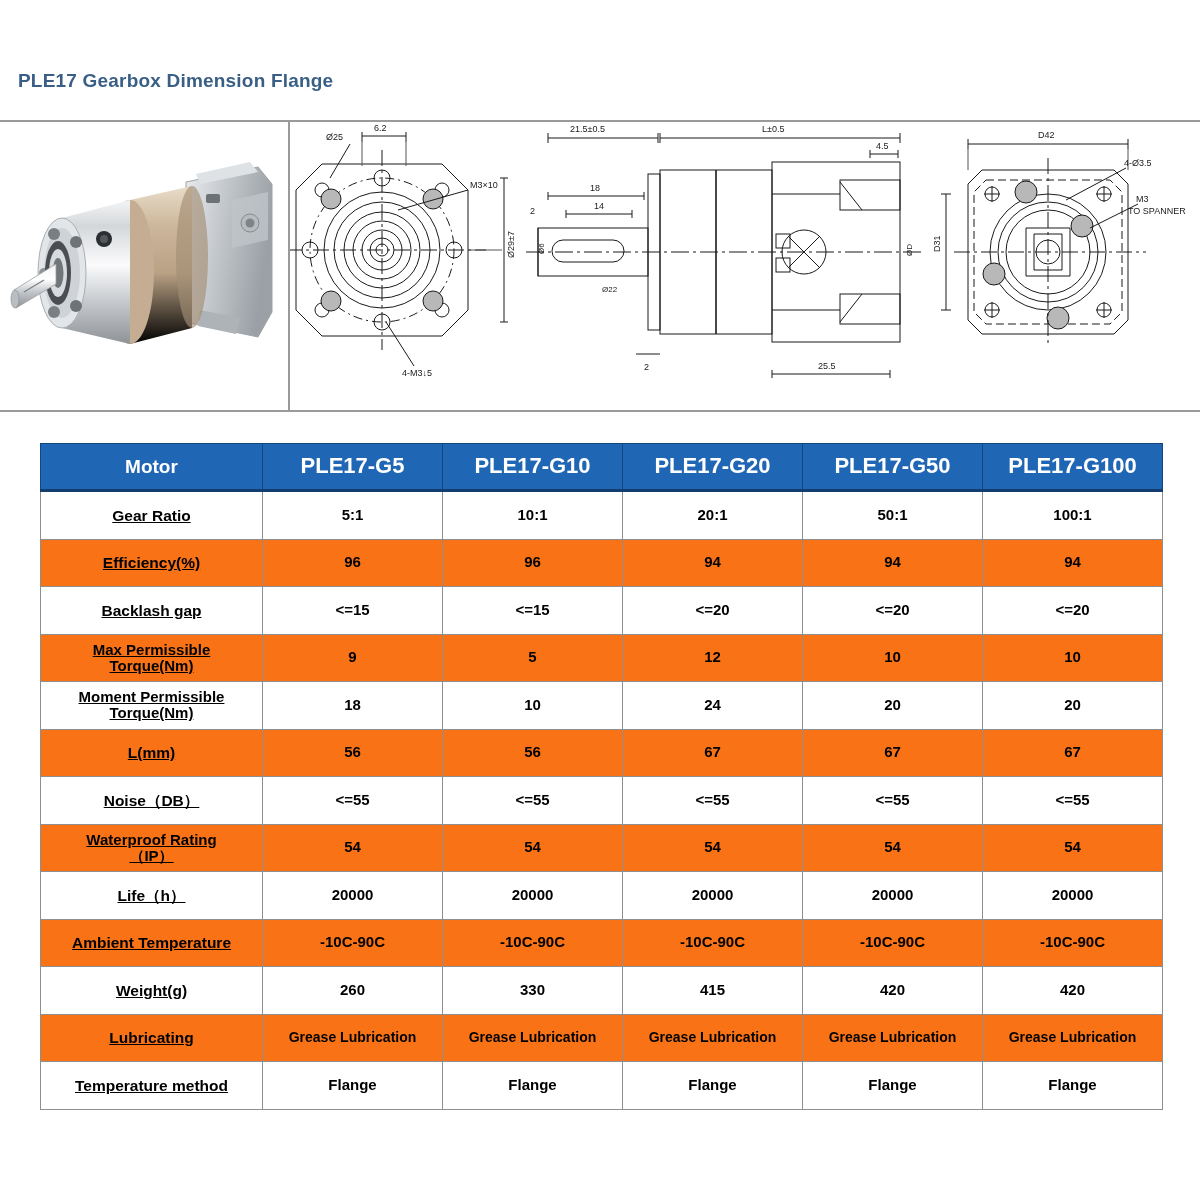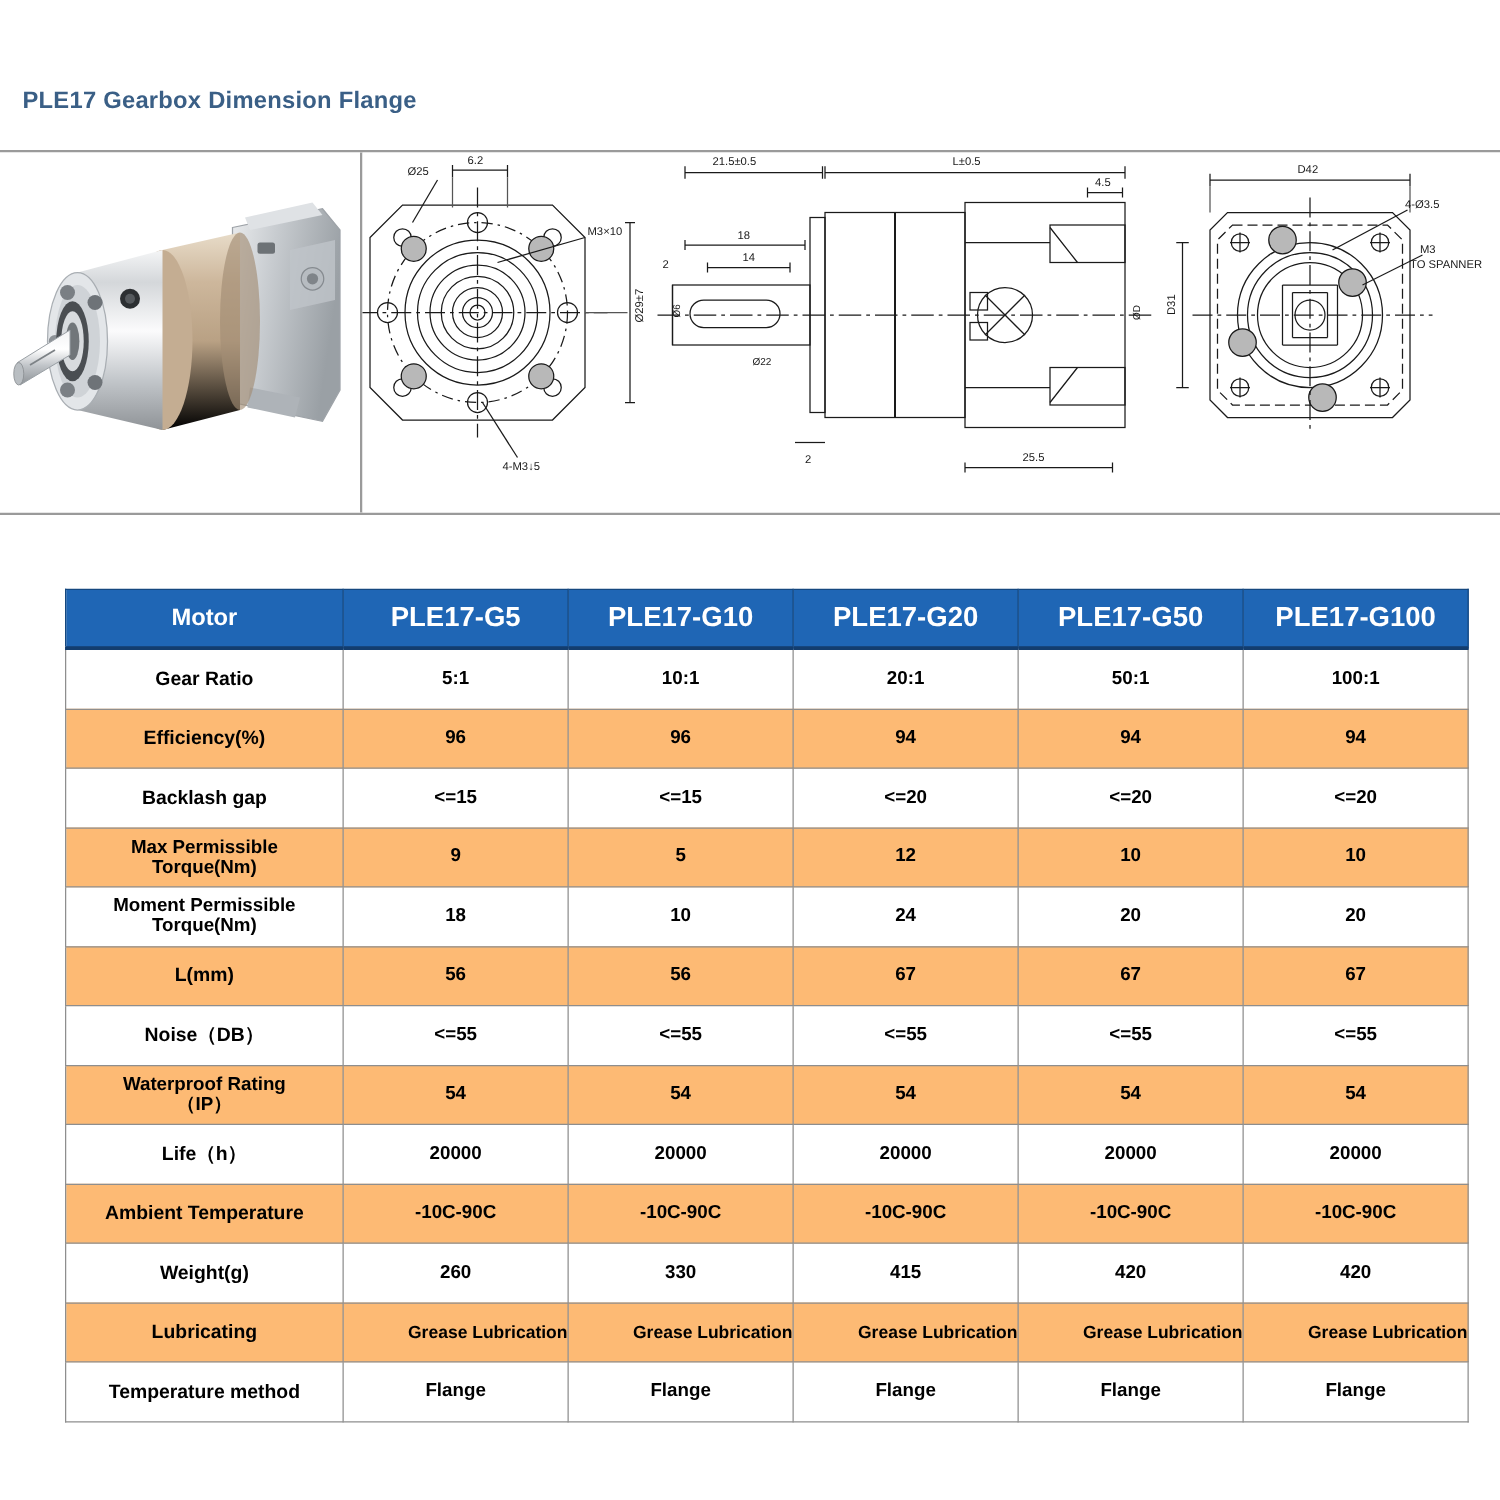--- a/index.html
+++ b/index.html
@@ -59,27 +59,26 @@
     position: absolute;
     left: 0;
     top: 0;
     width: 290px;
     height: 288px;
   }
 
   
   .spec-table {
     position: absolute;
-    left: 52px;
+    left: 40px;
     top: 443px;
     width: 1122px;
     border-collapse: collapse;
     table-layout: fixed;
     font-size: 14.5px;
-    margin-top: 28px;
   }
   .spec-table th,
   .spec-table td {
     border: 1px solid #8e8e8e;
     text-align: center;
     vertical-align: middle;
     padding: 0;
     line-height: 1.12;
   }
   .spec-table thead th {
@@ -94,36 +93,36 @@
   .spec-table thead th.col-motor {
     font-size: 19px;
   }
   .spec-table tbody td {
     height: 46.5px;
     font-weight: bold;
     font-size: 15px;
     background: #ffffff;
   }
   .spec-table tbody tr.alt td {
-    background: #fdba74;
+    background: #f97316;
   }
   .spec-table tbody td.label {
     font-size: 15.5px;
     font-weight: bold;
+    text-decoration: underline;
   }
   .spec-table tbody td.label.two-line {
     font-size: 15px;
     line-height: 1.06;
   }
   .spec-table tbody td.val {
     font-weight: bold;
   }
   .spec-table tbody td.val.small {
     font-size: 14px;
-    text-align: right;
   }
   col.c0 { width: 222px; }
   col.c1, col.c2, col.c3, col.c4, col.c5 { width: 180px; }
 </style>
 </head>
 <body>
 
 <div class="page-title">PLE17 Gearbox Dimension Flange</div>
 
 <div class="top-panel">

